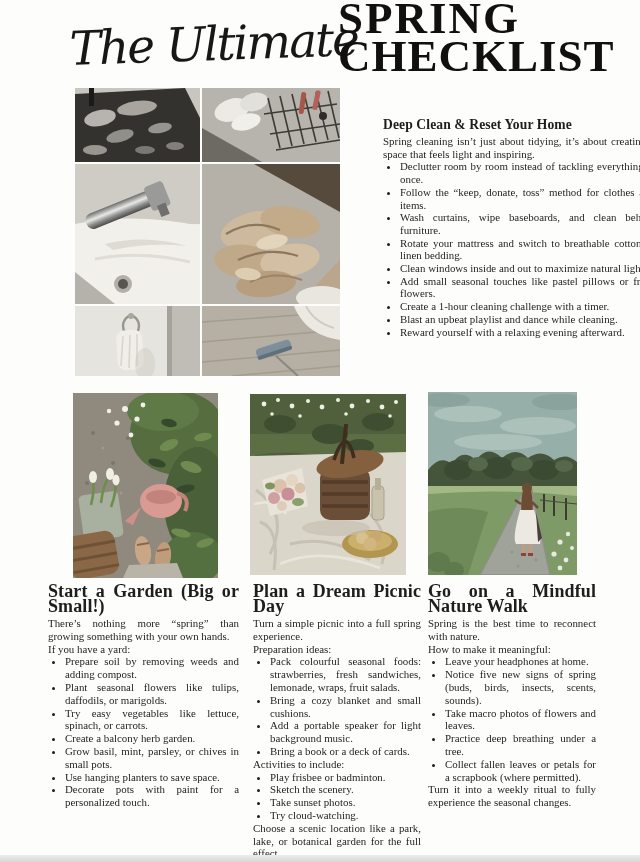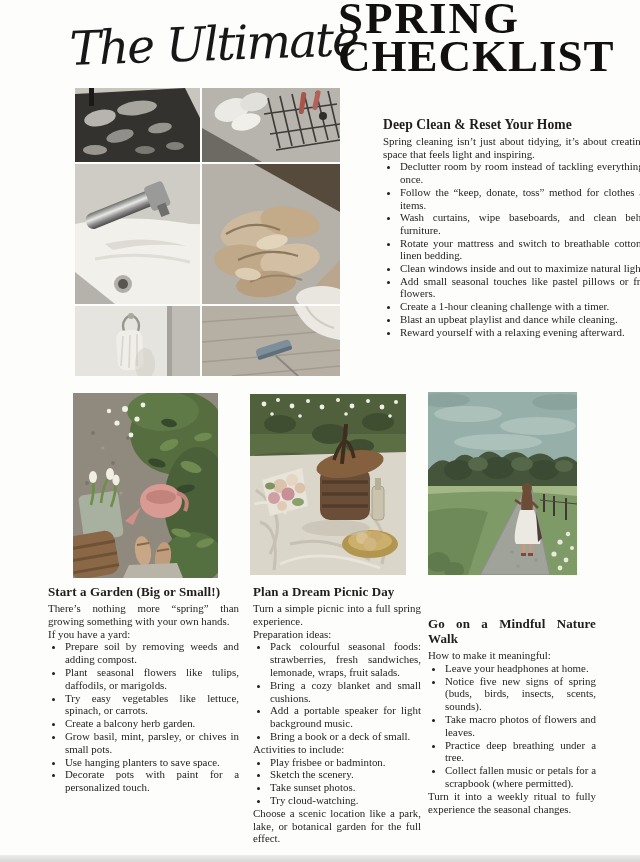--- a/index.html
+++ b/index.html
@@ -35,33 +35,33 @@
   
   .photo{display:block;}
   .photo svg{width:100%;height:100%;display:block;}
   #photo-garden{left:73px;top:393px;width:145px;height:185px;}
   #photo-picnic{left:250px;top:394px;width:156px;height:181px;}
   #photo-nature{left:428px;top:392px;width:149px;height:183px;}
 
   
   .tcol{line-height:12.8px;font-size:10.9px;text-align:justify;}
   .tcol h2{
-    font-size:13px;line-height:15px;margin:0 0 3px 0;font-weight:bold;
+    font-size:18px;line-height:15px;margin:0 0 3px 0;font-weight:bold;
     text-align:justify;letter-spacing:.1px;
   }
   .tcol p{margin:0;}
   .tcol ul{margin:0;padding:0 0 0 17px;list-style:disc;}
   .tcol li{margin:0;padding:0;text-align:justify;}
 
   #deep-clean{left:348px;top:117px;width:272px;line-height:12.7px;font-size:10.9px;margin-left:35px;}
   #deep-clean h2{font-size:13.6px;margin-bottom:3px;}
 
   #col-garden{left:48px;top:584px;width:191px;}
   #col-picnic{left:253px;top:584px;width:168px;}
-  #col-nature{left:428px;top:616px;width:168px;}
+  #col-nature{left:428px;top:584px;width:168px;}
 
   .page-edge{left:0;top:855px;width:640px;height:7px;background:linear-gradient(#ececea,#d7d7d5);}
 </style>
 </head>
 <body>
 
 <div class="abs script-title">The Ultimate</div>
 <div class="abs block-title">
   <div class="line1">SPRING</div>
   <div class="line2">CHECKLIST</div>
@@ -415,38 +415,39 @@
 </section>
 
 <section class="abs tcol" id="col-picnic">
   <h2>Plan a Dream Picnic Day</h2>
   <p>Turn a simple picnic into a full spring experience.</p>
   <p>Preparation ideas:</p>
   <ul>
     <li>Pack colourful seasonal foods: strawberries, fresh sandwiches, lemonade, wraps, fruit salads.</li>
     <li>Bring a cozy blanket and small cushions.</li>
     <li>Add a portable speaker for light background music.</li>
-    <li>Bring a book or a deck of small.</li>
+    <li>Bring a book or a deck of cards.</li>
   </ul>
   <p>Activities to include:</p>
   <ul>
     <li>Play frisbee or badminton.</li>
     <li>Sketch the scenery.</li>
     <li>Take sunset photos.</li>
     <li>Try cloud-watching.</li>
   </ul>
   <p>Choose a scenic location like a park, lake, or botanical garden for the full effect.</p>
 </section>
 
 <section class="abs tcol" id="col-nature">
   <h2>Go on a Mindful Nature Walk</h2>
+  <p>Spring is the best time to reconnect with nature.</p>
   <p>How to make it meaningful:</p>
   <ul>
     <li>Leave your headphones at home.</li>
     <li>Notice five new signs of spring (buds, birds, insects, scents, sounds).</li>
     <li>Take macro photos of flowers and leaves.</li>
     <li>Practice deep breathing under a tree.</li>
-    <li>Collect fallen music or petals for a scrapbook (where permitted).</li>
+    <li>Collect fallen leaves or petals for a scrapbook (where permitted).</li>
   </ul>
   <p>Turn it into a weekly ritual to fully experience the seasonal changes.</p>
 </section>
 
 <div class="abs page-edge"></div>
 
 </body></html>

